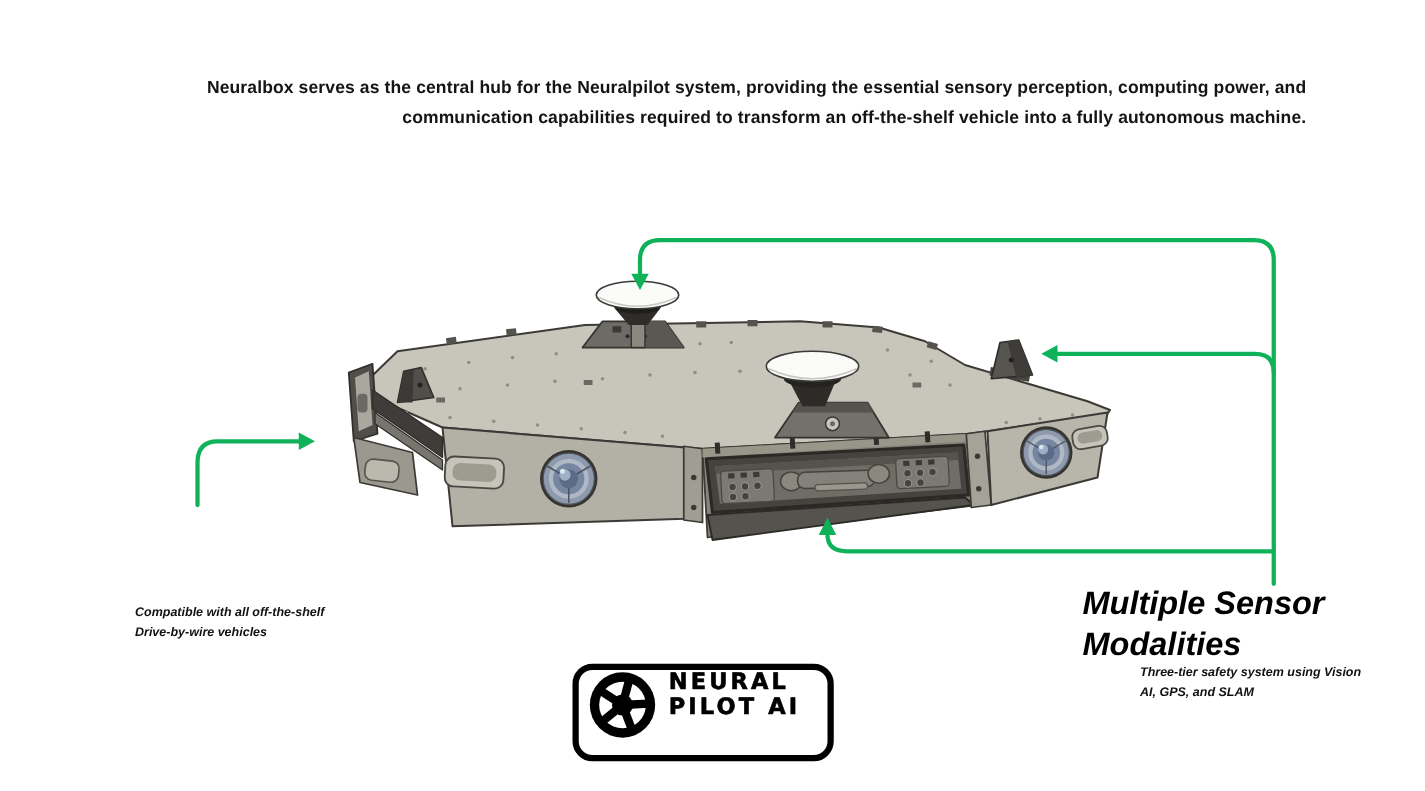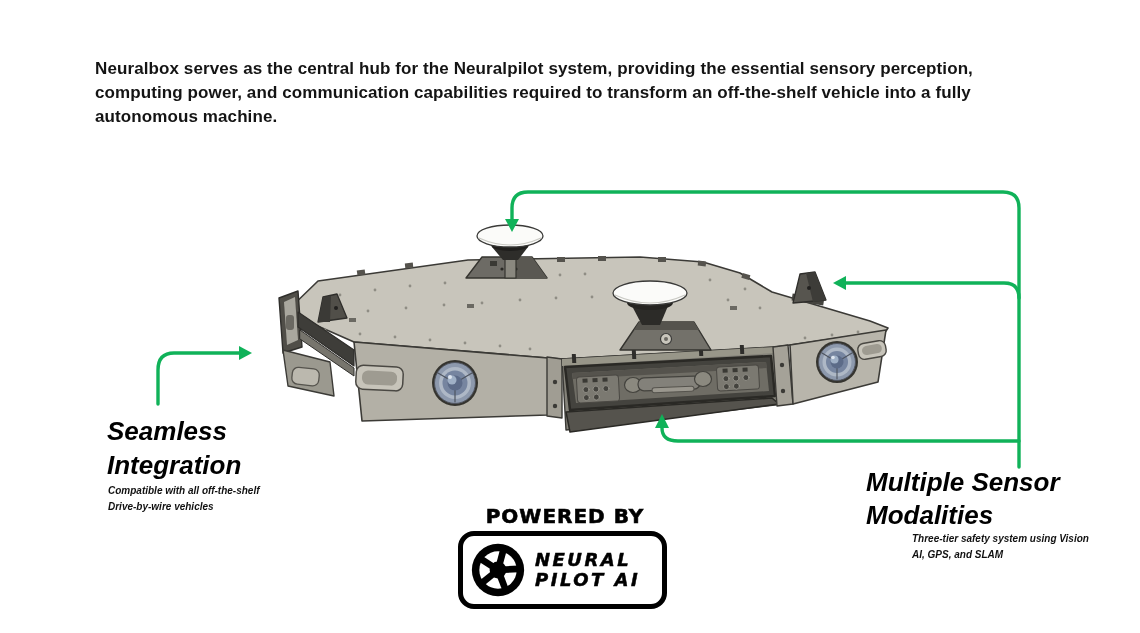--- a/index.html
+++ b/index.html
@@ -1,31 +1,31 @@
 <!DOCTYPE html>
 <html><head>
 <meta charset="utf-8">
 <style>
   html,body{margin:0;padding:0;background:#ffffff;width:1140px;height:633px;overflow:hidden;
     font-family:"Liberation Sans",sans-serif;}
   .stage{position:relative;width:1140px;height:633px;background:#fff;}
-  .intro{position:absolute;left:95px;top:57px;width:950px;text-align:left;
-    font-weight:700;font-size:17px;line-height:24px;color:#141414;letter-spacing:.1px;}
+  .intro{position:absolute;left:95px;top:57px;width:950px;text-align:right;
+    font-weight:700;font-size:14px;line-height:24px;color:#141414;letter-spacing:.1px;}
   .feature-title{position:absolute;font-style:italic;font-weight:700;color:#000;}
   .feature-title.left{left:107px;top:414px;width:155px;font-size:26px;line-height:34px;}
   .feature-title.right{left:866px;top:466px;width:205px;font-size:26px;line-height:33px;}
   .feature-desc{position:absolute;font-style:italic;font-weight:700;color:#111;
     font-size:10px;line-height:15.5px;}
   .feature-desc.left{left:108px;top:483px;width:172px;}
   .feature-desc.right{left:912px;top:531px;width:190px;}
   .powered{position:absolute;left:440px;top:504px;width:250px;text-align:center;
     font-family:"DejaVu Sans",sans-serif;font-weight:bold;font-size:20px;color:#000;
     letter-spacing:1px;-webkit-text-stroke:.6px #000;}
   .logo-box{position:absolute;left:458px;top:531px;width:199px;height:68px;
-    border:5px solid #000;border-radius:16px;display:flex;align-items:center;background:#fff;font-style:italic;}
+    border:5px solid #000;border-radius:16px;display:flex;background:#fff;}
   .logo-wheel{margin-left:7px;flex:0 0 auto;}
   .logo-text{margin-left:9px;font-family:"DejaVu Sans",sans-serif;font-weight:bold;
     font-size:18px;line-height:20px;color:#000;letter-spacing:2.5px;
     -webkit-text-stroke:.5px #000;white-space:nowrap;}
   svg{display:block;}
   .scene{position:absolute;left:0;top:0;}
 </style>
 </head>
 <body>
 
@@ -242,27 +242,25 @@
       <path d="M 158 404 L 158 370 Q 158 353 174 353 L 240 353"></path>
       <g fill="#10B259" stroke="none">
         <polygon points="512,232 505,219 519,219"></polygon>
         <polygon points="833,283 846,276 846,290"></polygon>
         <polygon points="662,414 655,428 669,428"></polygon>
         <polygon points="252,353 239,346 239,360"></polygon>
       </g>
     </g>
   </svg>
 
-  <div class="feature-title left">Seamless Integration</div>
   <div class="feature-desc left">Compatible with all off-the-shelf Drive-by-wire vehicles</div>
 
   <div class="feature-title right">Multiple Sensor Modalities</div>
   <div class="feature-desc right">Three-tier safety system using Vision AI, GPS, and SLAM</div>
 
-  <div class="powered">POWERED BY</div>
 
   <div class="logo-box">
     <svg class="logo-wheel" width="56" height="56" viewBox="-30 -30 60 60">
       <circle r="28" fill="#000"></circle>
       <circle r="20" fill="#fff"></circle>
       <g fill="#000">
         <rect x="-3.6" y="-22" width="7.2" height="22" transform="rotate(15)"></rect>
         <rect x="-3.6" y="-22" width="7.2" height="22" transform="rotate(87)"></rect>
         <rect x="-3.6" y="-22" width="7.2" height="22" transform="rotate(159)"></rect>
         <rect x="-3.6" y="-22" width="7.2" height="22" transform="rotate(231)"></rect>

